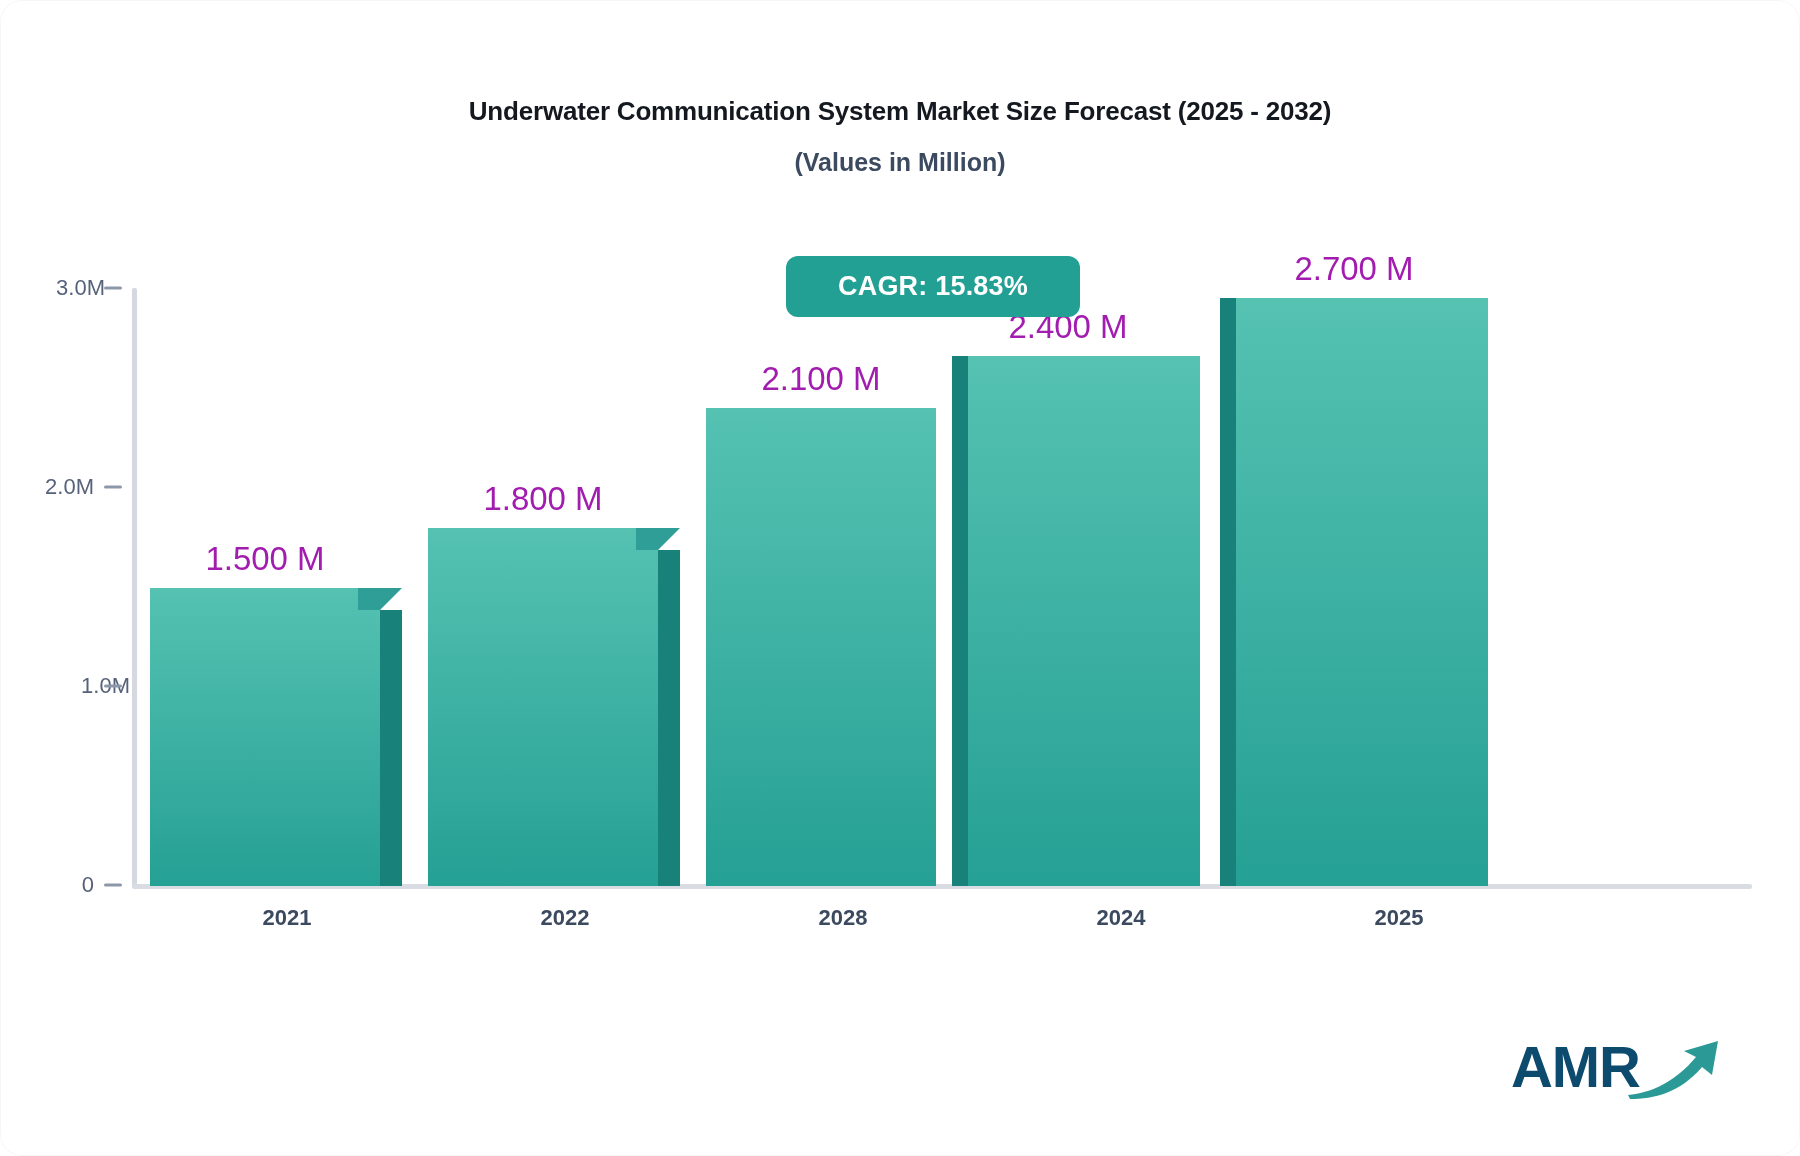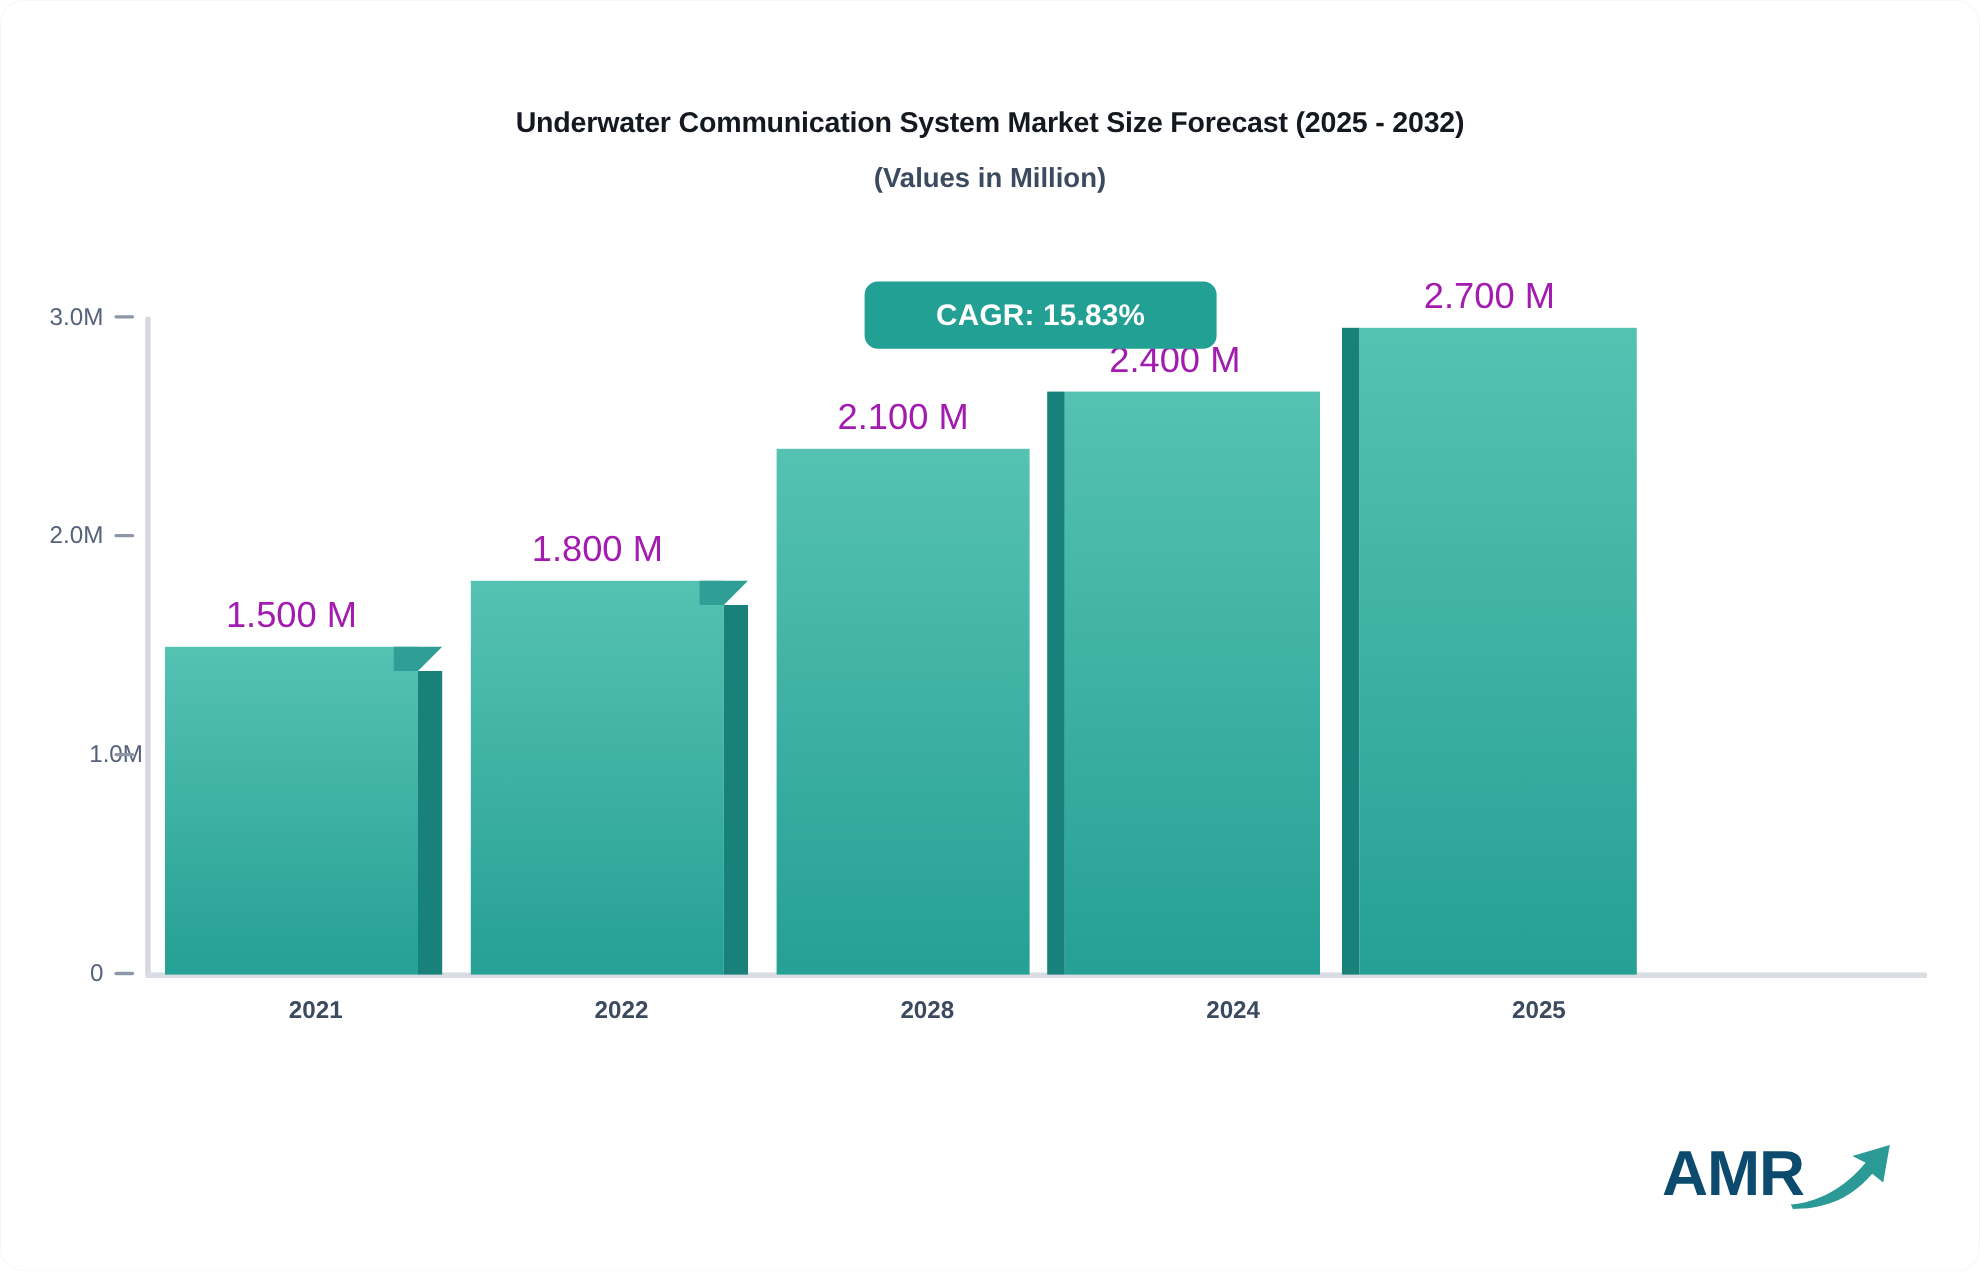--- a/index.html
+++ b/index.html
@@ -57,21 +57,21 @@
     font-weight: bold;
     color: #3c4a60;
     white-space: nowrap;
   }
 
   
   #cagr-badge {
     position: absolute;
     left: 786px;
     top: 256px;
-    width: 320px;
+    width: 294px;
     height: 61px;
     border-radius: 12px;
     display: flex;
     align-items: center;
     justify-content: center;
     color: #ffffff;
     font-size: 27px;
     font-weight: bold;
     letter-spacing: 0.2px;
     white-space: nowrap;
@@ -216,21 +216,21 @@
 
     <div id="title" style="color: rgb(20, 24, 31);">Underwater Communication System Market Size Forecast (2025 - 2032)</div>
 
     <div id="subtitle" style="color: rgb(60, 74, 96);">(Values in Million)</div>
 
     <div id="cagr-badge" style="background: rgb(34, 160, 148); color: rgb(255, 255, 255);">CAGR: 15.83%</div>
 
     <div id="y-axis-line"></div>
     <div id="x-axis-line"></div>
 
-    <div class="y-tick" style="top:288px;">3.0M</div>
+    <div class="y-tick" style="top:288px;padding-left:11px;">3.0M</div>
     <div class="y-dash" style="top:288px;"></div>
 
     <div class="y-tick" style="top:487px;">2.0M</div>
     <div class="y-dash" style="top:487px;"></div>
 
     <div class="y-tick" style="top:686px;margin-left:36px;">1.0M</div>
     <div class="y-dash" style="top:686px;"></div>
 
     <div class="y-tick" style="top:885px;">0</div>
     <div class="y-dash" style="top:885px;"></div>

